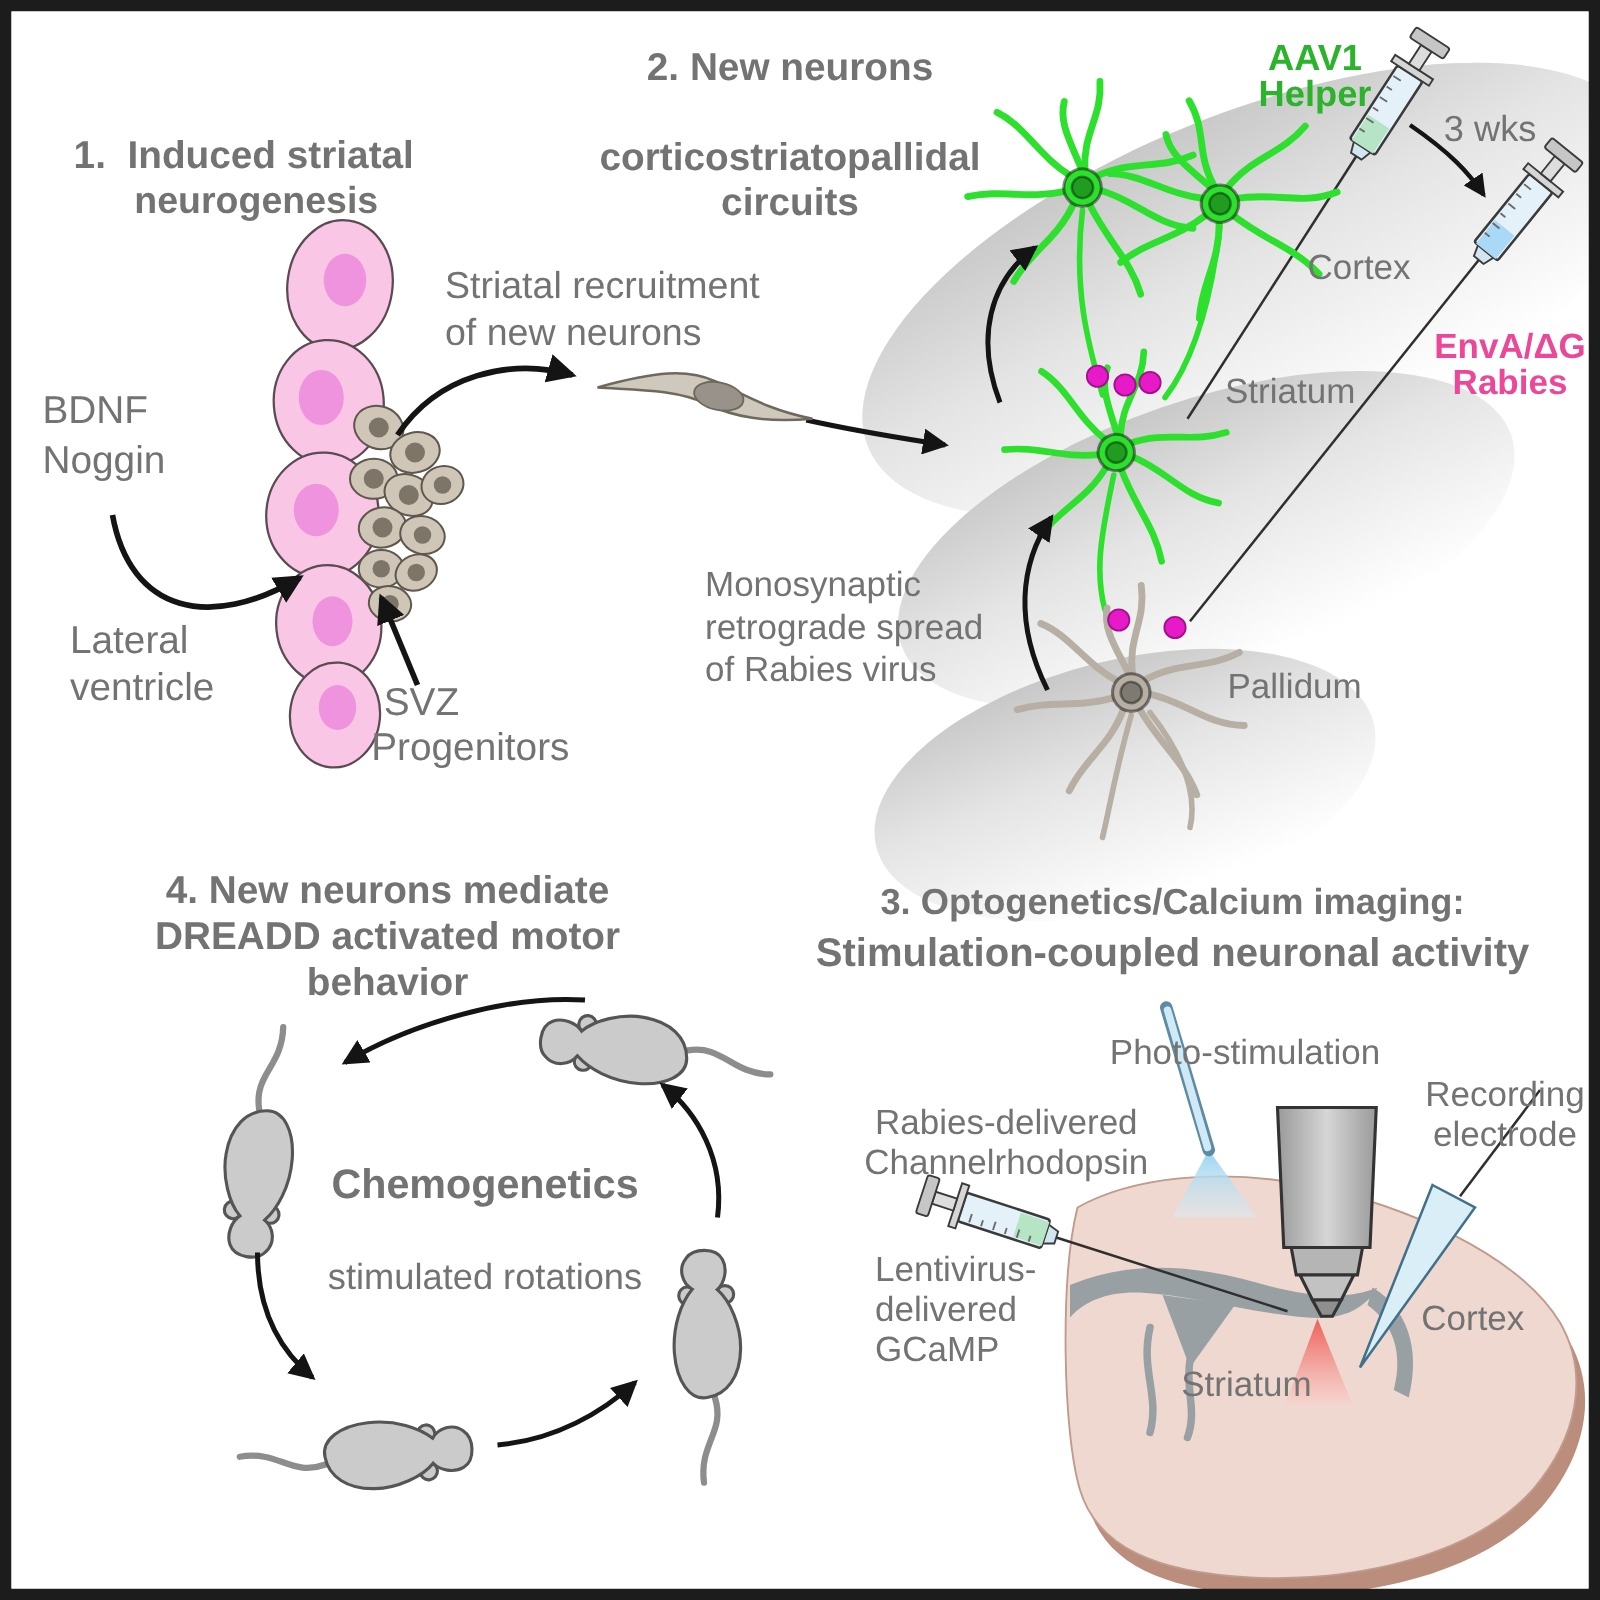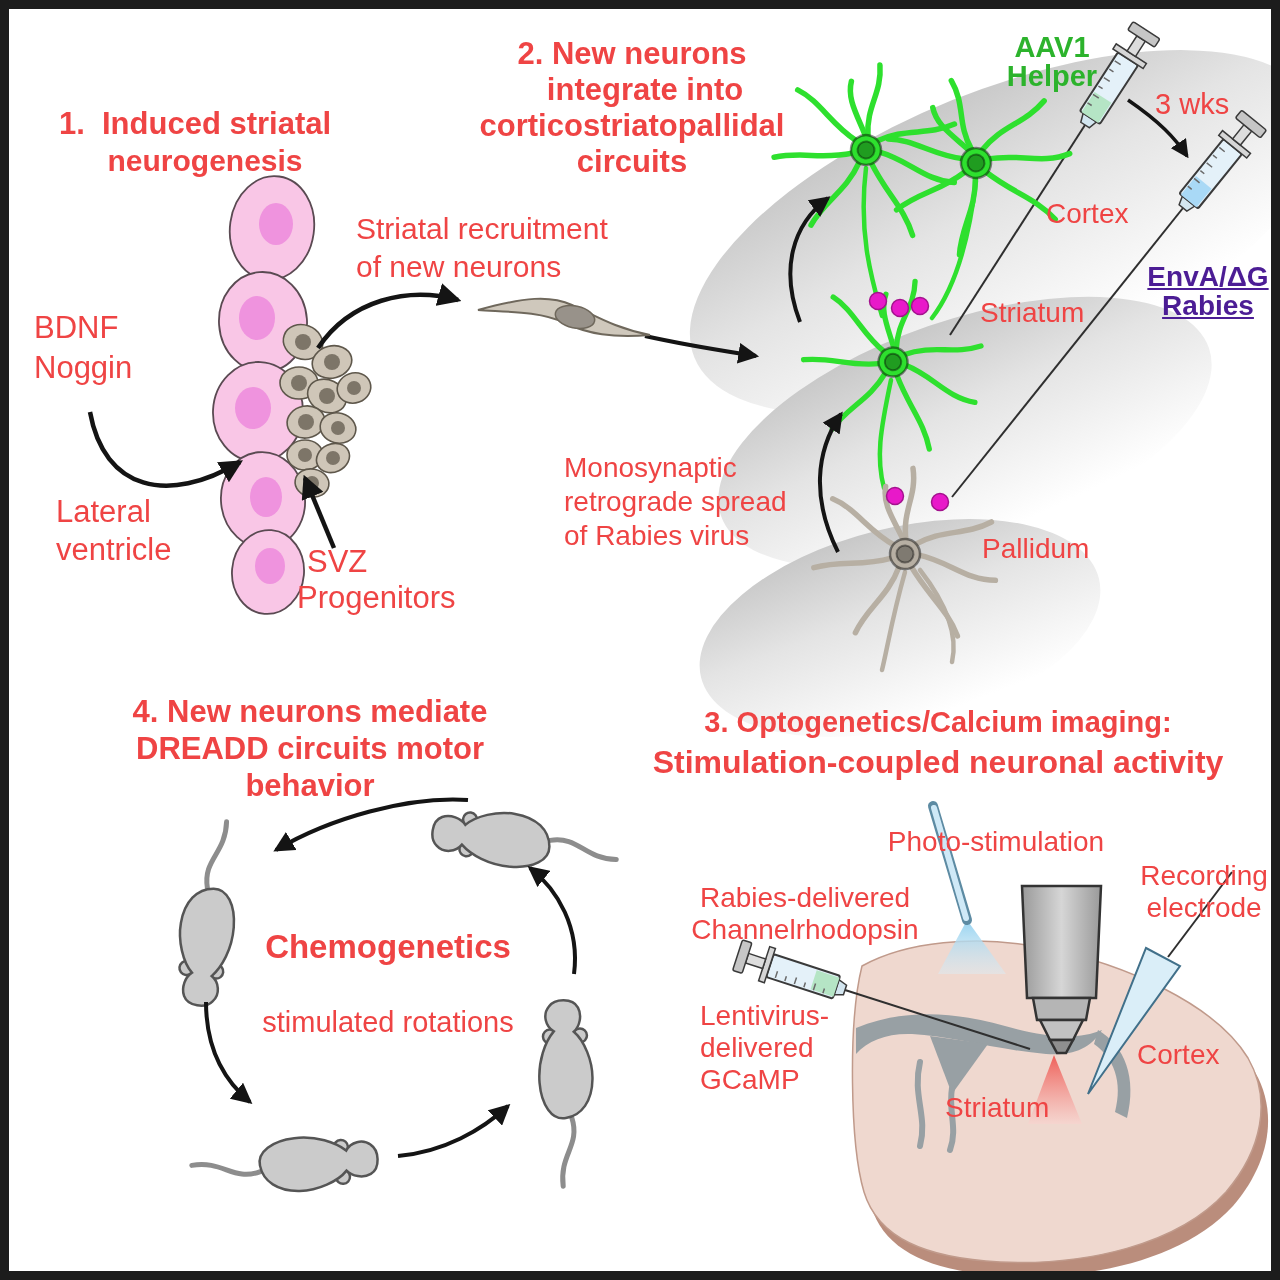--- a/index.html
+++ b/index.html
@@ -1,24 +1,24 @@
 <!DOCTYPE html>
 <html><head>
 <meta charset="utf-8">
 <style>
   html,body{margin:0;padding:0;background:#555;}
   .canvas{position:relative;width:1280px;height:1280px;background:#ffffff;overflow:hidden;
           font-family:"Liberation Sans",sans-serif;}
   .frame{position:absolute;inset:0;border:9px solid #1c1c1c;z-index:60;pointer-events:none;}
   svg.art{position:absolute;left:0;top:0;z-index:1;}
-  .lbl{position:absolute;z-index:10;color:#ef4444;white-space:pre;font-size:28px;line-height:1.15;}
+  .lbl{position:absolute;z-index:10;color:#737373;white-space:pre;font-size:28px;line-height:1.15;}
   .bold{font-weight:bold;}
   .ctr{transform:translateX(-50%);text-align:center;}
   .grn{color:#2cb32c;}
-  .blu{color:#4c1d95;text-decoration:underline;}
+  .blu{color:#ec4899;}
 </style>
 </head>
 <body>
 
 <div class="canvas">
   <div class="frame"></div>
 
   <svg class="art" width="1280" height="1280" viewBox="0 0 1280 1280">
     <defs>
       <marker id="ah" viewBox="0 0 10 10" refX="8.5" refY="5" markerWidth="5.2" markerHeight="5.2" orient="auto-start-reverse">
@@ -217,21 +217,20 @@
   <div class="lbl" style="left:34px;top:310px;font-size:31px">BDNF</div>
   <div class="lbl" style="left:34px;top:350px;font-size:31px">Noggin</div>
   <div class="lbl" style="left:56px;top:494px;font-size:31px">Lateral</div>
   <div class="lbl" style="left:56px;top:532px;font-size:31px">ventricle</div>
   <div class="lbl" style="left:307px;top:544px;font-size:31px">SVZ</div>
   <div class="lbl" style="left:297px;top:580px;font-size:31px">Progenitors</div>
   <div class="lbl" style="left:356px;top:250px;font-size:30px">of new neurons</div>
   <div class="lbl" style="left:356px;top:212px;font-size:30px">Striatal recruitment</div>
 
   <div class="lbl bold ctr" style="left:632px;top:36px;font-size:31px">2. New neurons</div>
-  <div class="lbl bold ctr" style="left:645px;top:72px;font-size:31px">integrate into</div>
   <div class="lbl bold ctr" style="left:632px;top:108px;font-size:31px">corticostriatopallidal</div>
   <div class="lbl bold ctr" style="left:632px;top:144px;font-size:31px">circuits</div>
   <div class="lbl bold grn ctr" style="left:1052px;top:31px;font-size:29px">AAV1</div>
   <div class="lbl bold grn ctr" style="left:1052px;top:60px;font-size:29px">Helper</div>
   <div class="lbl" style="left:1155px;top:88px;font-size:29px">3 wks</div>
   <div class="lbl bold blu ctr" style="left:1208px;top:261px;font-size:28px">EnvA/ΔG</div>
   <div class="lbl bold blu ctr" style="left:1208px;top:290px;font-size:28px">Rabies</div>
   <div class="lbl" style="left:1046px;top:198px;font-size:28px">Cortex</div>
   <div class="lbl" style="left:980px;top:297px;font-size:28px">Striatum</div>
   <div class="lbl" style="left:982px;top:533px;font-size:28px">Pallidum</div>
@@ -246,17 +245,17 @@
   <div class="lbl ctr" style="left:1204px;top:892px;font-size:28px">electrode</div>
   <div class="lbl ctr" style="left:805px;top:882px;font-size:28px">Rabies-delivered</div>
   <div class="lbl ctr" style="left:805px;top:914px;font-size:28px">Channelrhodopsin</div>
   <div class="lbl" style="left:700px;top:1000px;font-size:28px">Lentivirus-</div>
   <div class="lbl" style="left:700px;top:1032px;font-size:28px">delivered</div>
   <div class="lbl" style="left:700px;top:1064px;font-size:28px">GCaMP</div>
   <div class="lbl" style="left:945px;top:1092px;font-size:28px">Striatum</div>
   <div class="lbl" style="left:1137px;top:1039px;font-size:28px">Cortex</div>
 
   <div class="lbl bold ctr" style="left:310px;top:694px;font-size:31px">4. New neurons mediate</div>
-  <div class="lbl bold ctr" style="left:310px;top:731px;font-size:31px">DREADD circuits motor</div>
+  <div class="lbl bold ctr" style="left:310px;top:731px;font-size:31px">DREADD activated motor</div>
   <div class="lbl bold ctr" style="left:310px;top:768px;font-size:31px">behavior</div>
   <div class="lbl bold ctr" style="left:388px;top:928px;font-size:33px">Chemogenetics</div>
   <div class="lbl ctr" style="left:388px;top:1006px;font-size:29px">stimulated rotations</div>
 </div>
 
 </body></html>

